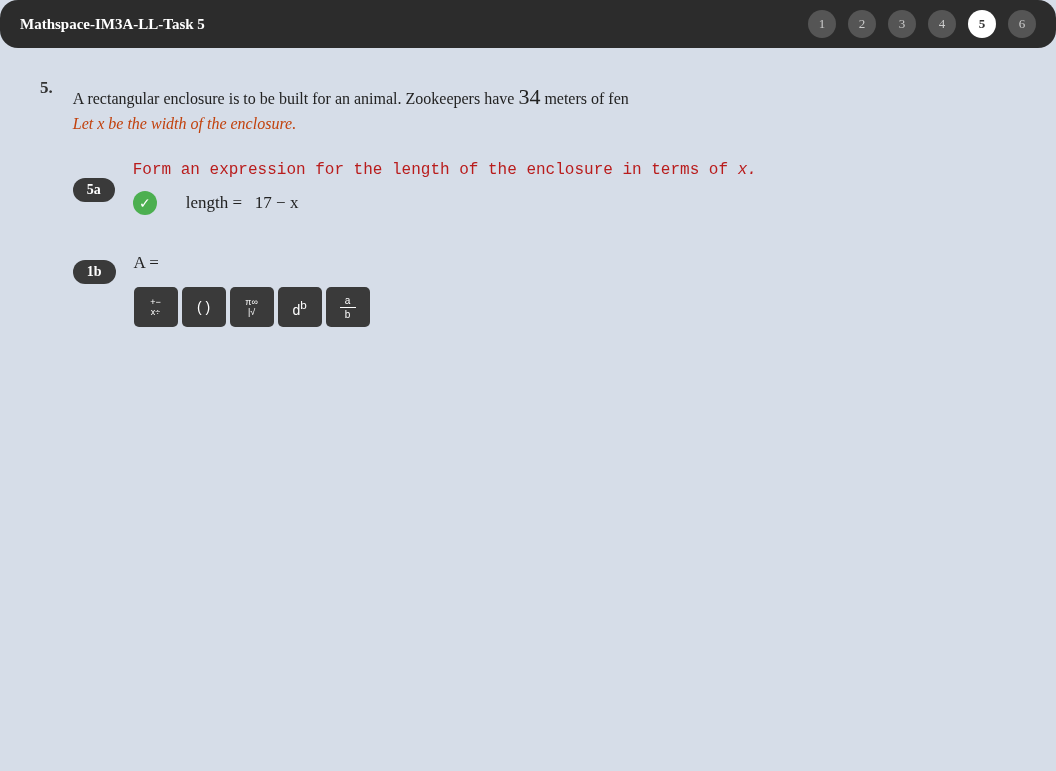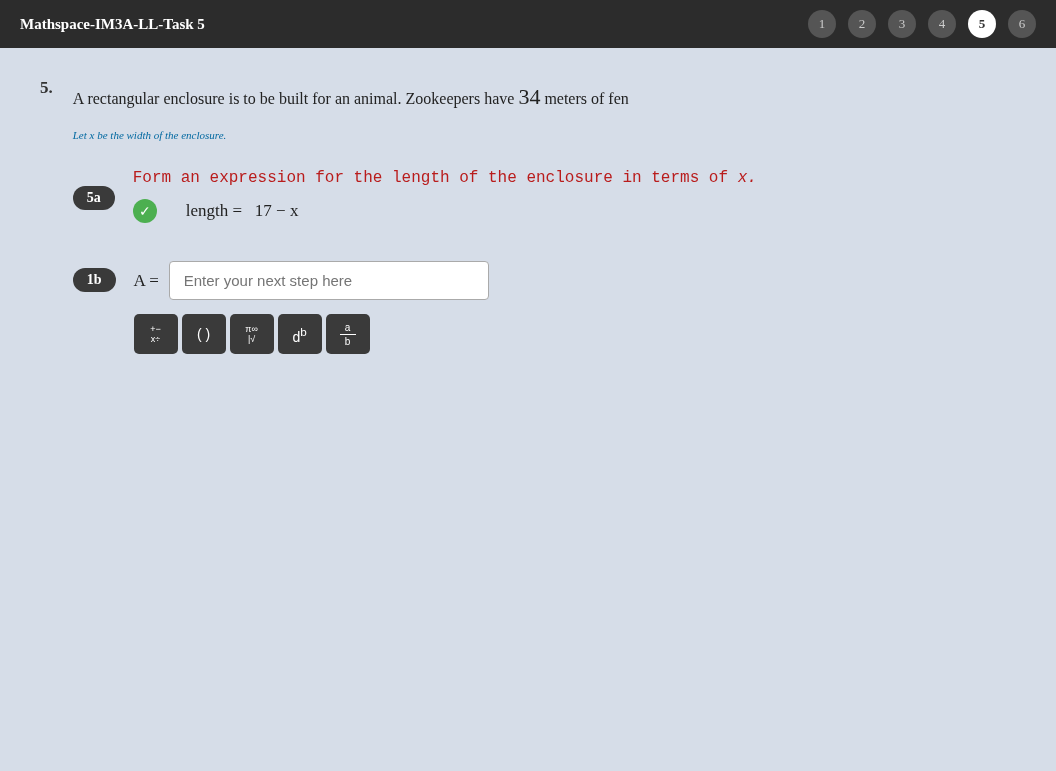--- a/index.html
+++ b/index.html
@@ -13,20 +13,21 @@
       position: relative;
     }
 
     .header {
       background-color: #2c2c2c;
       color: #ffffff;
       padding: 10px 20px;
       display: flex;
       align-items: center;
       justify-content: space-between;
+      border-radius: 18px;
     }
 
     .header-title {
       font-size: 15px;
       font-weight: bold;
       color: #ffffff;
     }
 
     .header-nav {
       display: flex;
@@ -70,23 +71,23 @@
       line-height: 1.7;
       max-width: 860px;
     }
 
     .problem-text .num-highlight {
       font-size: 22px;
       font-weight: normal;
     }
 
     .let-text {
-      font-size: 11px;
-      color: #0369a1;
-      margin-top: 14px;
+      font-size: 16px;
+      color: #c2410c;
+      margin-top: 0;
       font-style: italic;
     }
 
     .let-text .italic-var {
       font-style: italic;
     }
 
     .sub-part {
       display: flex;
       align-items: flex-start;
@@ -249,21 +250,20 @@
             </span>
           </div>
         </div>
       </div>
 
       <div class="sub-part">
         <span class="part-badge">1b</span>
         <div class="part-content">
           <div class="input-row">
             <span class="eq-label">A =</span>
-            <input class="step-input" type="text" placeholder="Enter your next step here" style="">
           </div>
 
           <div class="math-toolbar">
             <button class="toolbar-btn">
               <span class="ops-icon">
                 <span>+−</span>
                 <span>x÷</span>
               </span>
             </button>
             <button class="toolbar-btn">

